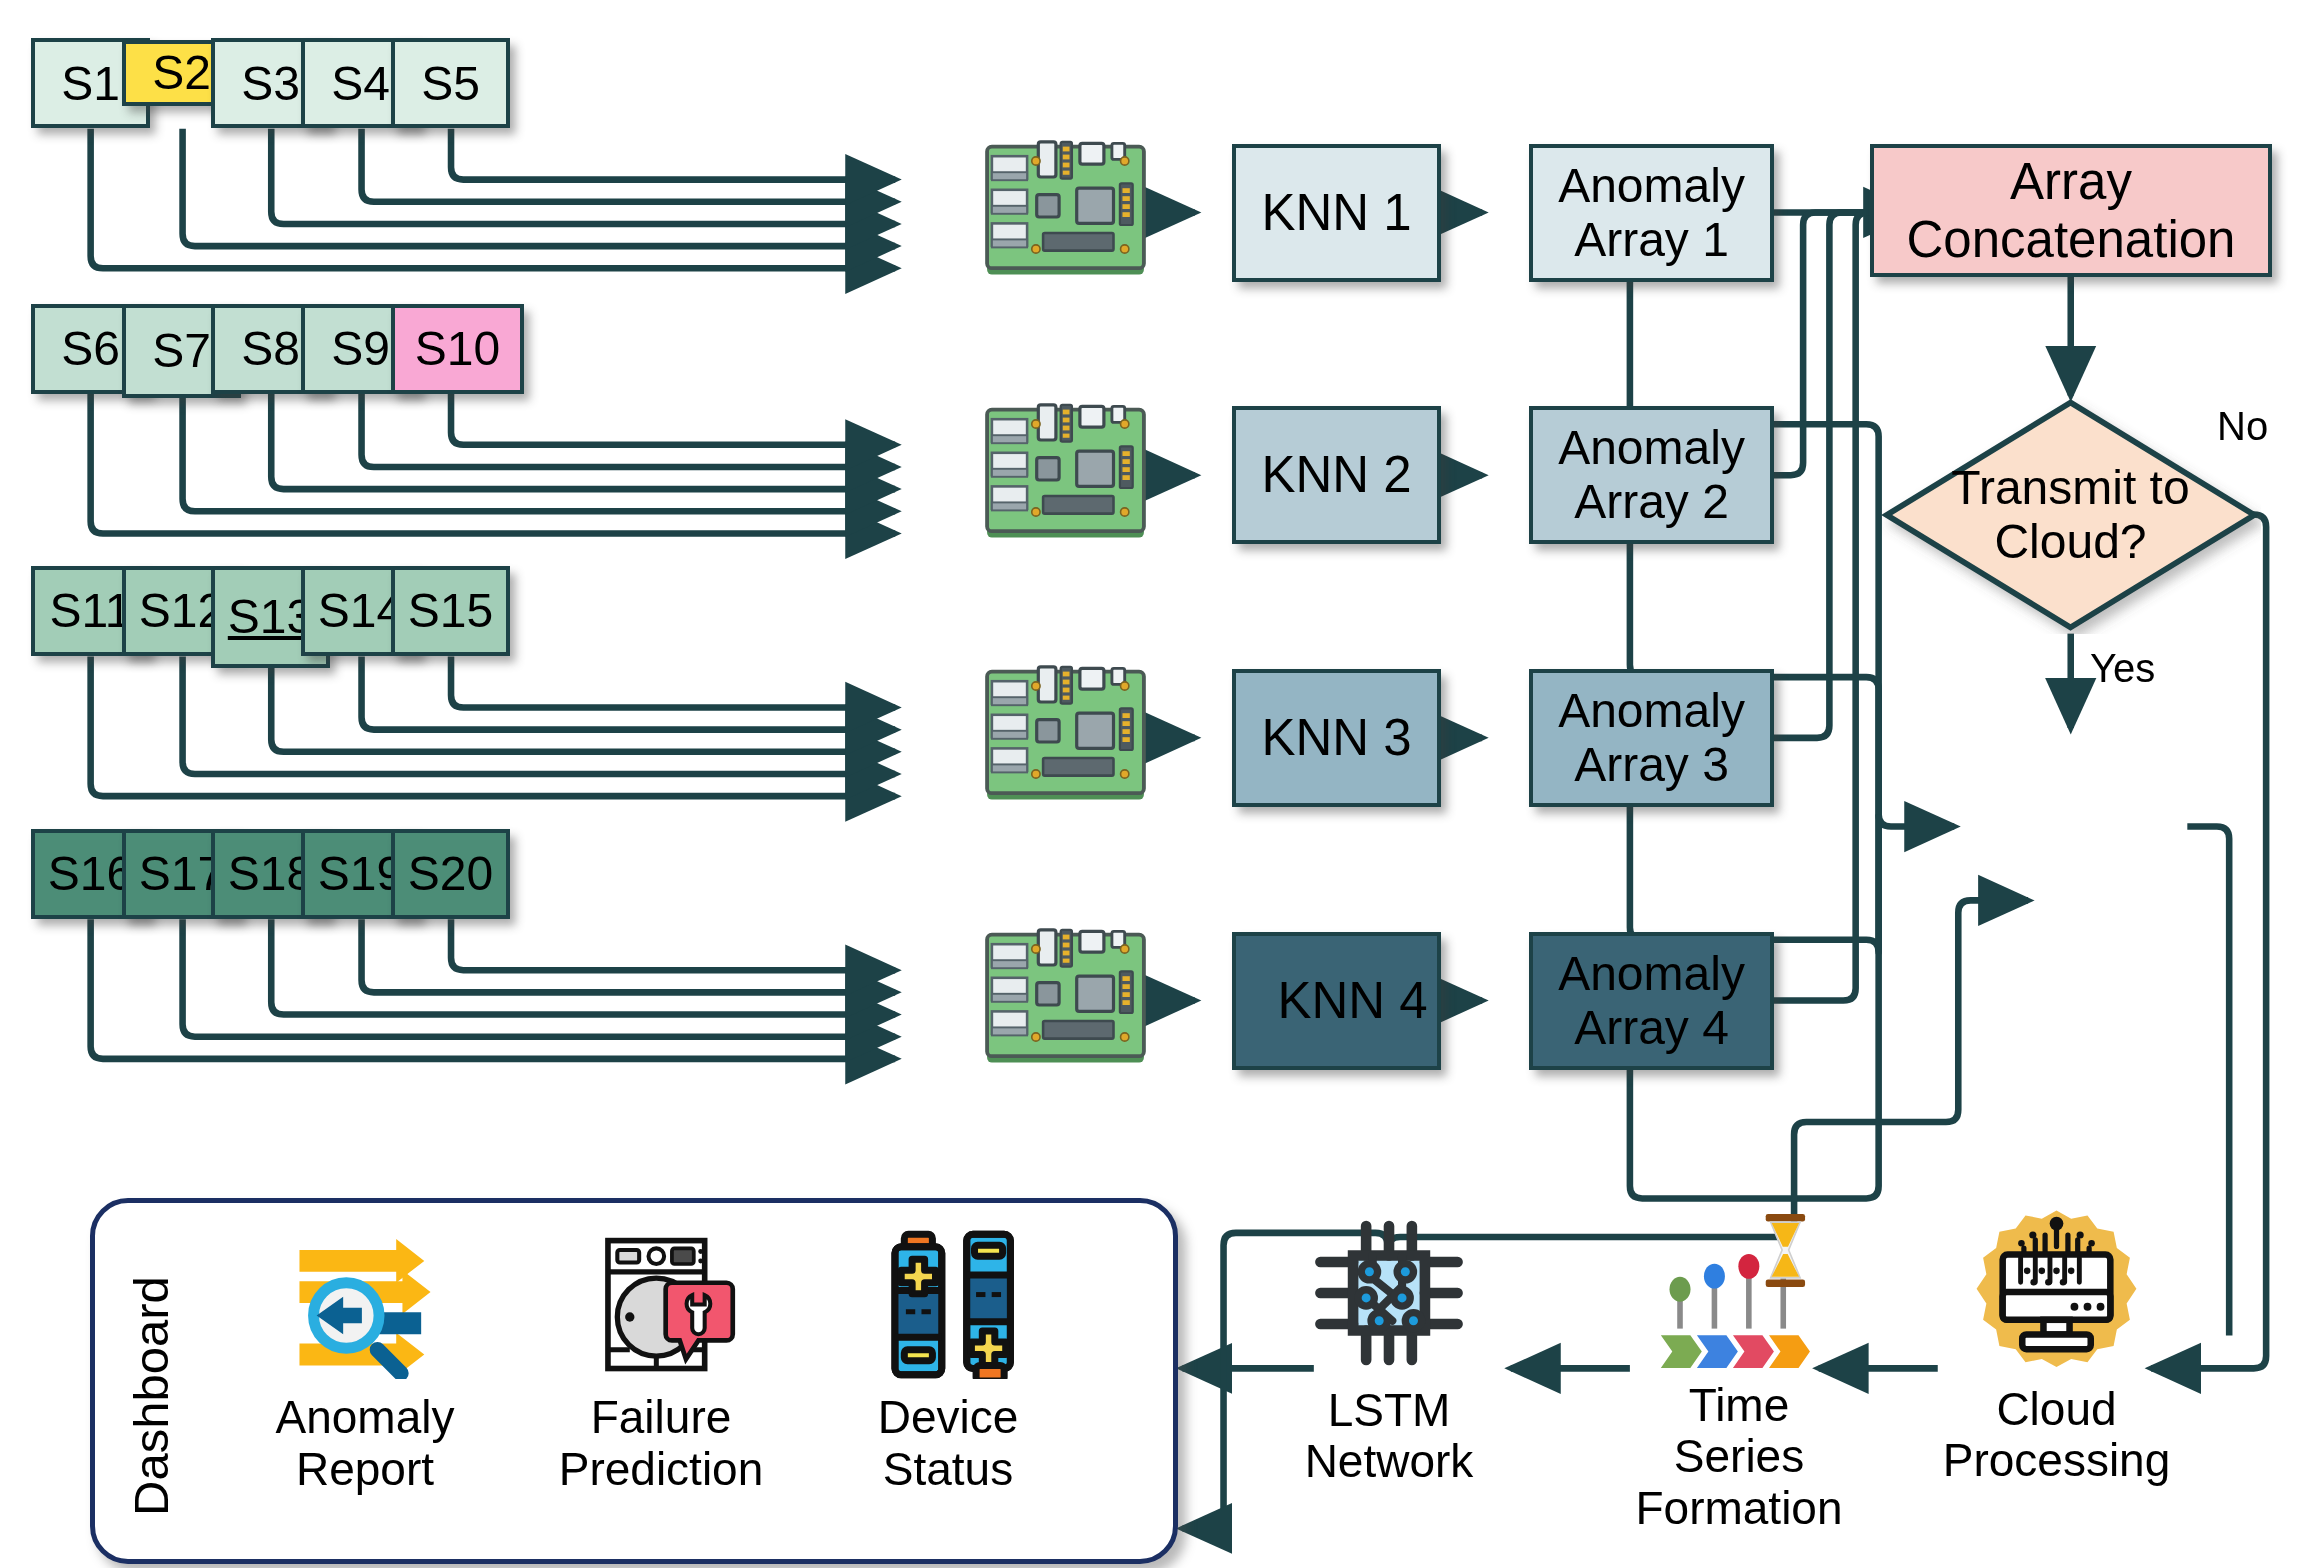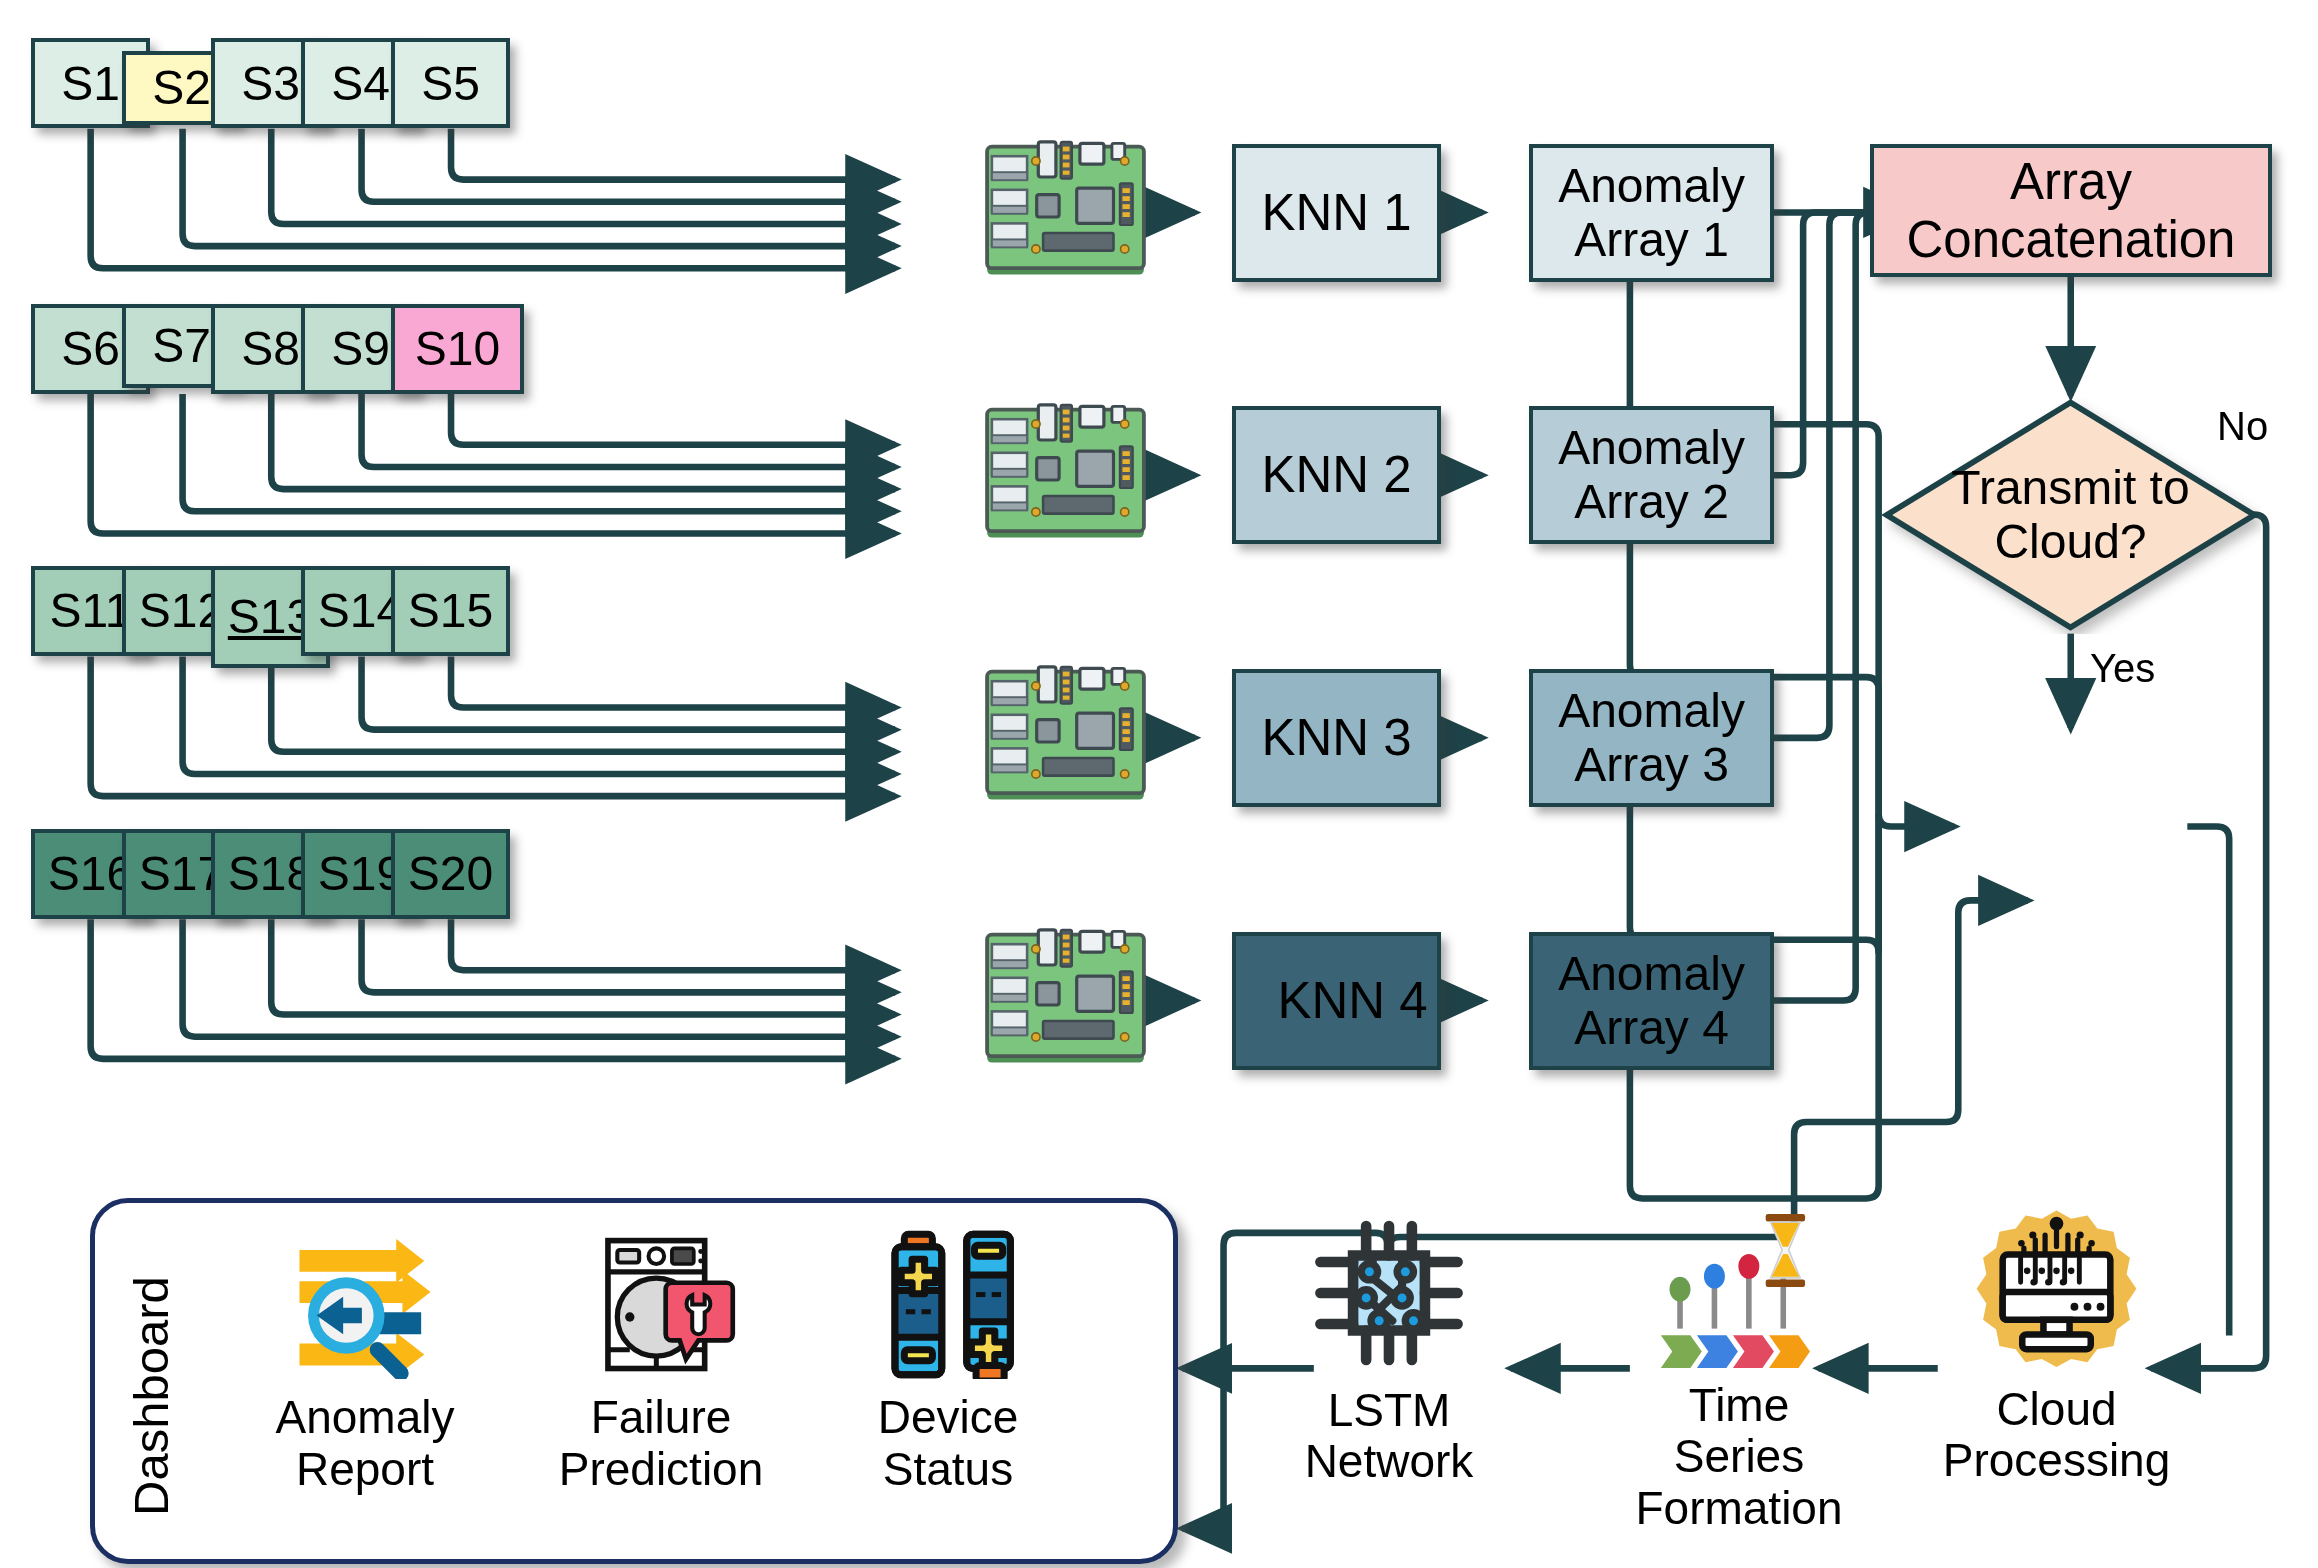--- a/index.html
+++ b/index.html
@@ -131,37 +131,37 @@
       <path d="M1690,1545 V1495 Q1690,1480 1705,1480 H2170 Q2185,1480 2185,1465 V1355 Q2185,1340 2200,1340 H2370 Q2385,1340 2385,1325 V1085 Q2385,1070 2400,1070 H2470" marker-end="url(#arrow)"></path>
 
     </g>
   </svg>
 
   <div class="nodeLayer">
 
     <div class="box sensor" style="left:31px;top:16.4px;width:119px;height:90px;background:#dceee5;">
         <span>S1</span>
       </div>
-    <div class="box sensor" style="left:122px;top:29px;width:119px;height:74px;background:#fef9c3;">
+    <div class="box sensor" style="left:122px;top:18px;width:119px;height:66px;background:#fde047;">
         <span>S2</span>
       </div>
     <div class="box sensor" style="left:211px;top:16.4px;width:119px;height:90px;background:#dceee5;">
         <span>S3</span>
       </div>
     <div class="box sensor" style="left:301px;top:16.4px;width:119px;height:90px;background:#dceee5;">
         <span>S4</span>
       </div>
     <div class="box sensor" style="left:391px;top:16.4px;width:119px;height:90px;background:#dceee5;">
         <span>S5</span>
       </div>
 
     <div class="box sensor" style="left:31px;top:282px;width:119px;height:90px;background:#c2dfd2;">
         <span>S6</span>
       </div>
-    <div class="box sensor" style="left:122px;top:282px;width:119px;height:84px;background:#c2dfd2;">
+    <div class="box sensor" style="left:122px;top:282px;width:119px;height:94px;background:#c2dfd2;">
         <span>S7</span>
       </div>
     <div class="box sensor" style="left:211px;top:282px;width:119px;height:90px;background:#c2dfd2;">
         <span>S8</span>
       </div>
     <div class="box sensor" style="left:301px;top:282px;width:119px;height:90px;background:#c2dfd2;">
         <span>S9</span>
       </div>
     <div class="box sensor" style="left:391px;top:282px;width:133px;height:90px;background:#f9a8d4;">
         <span>S10</span>

